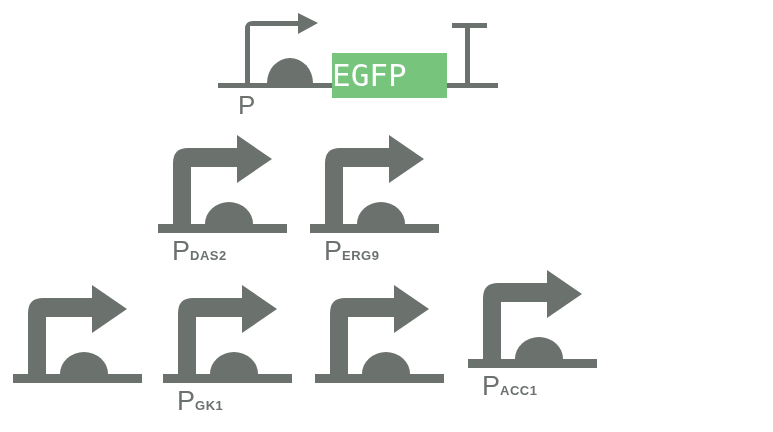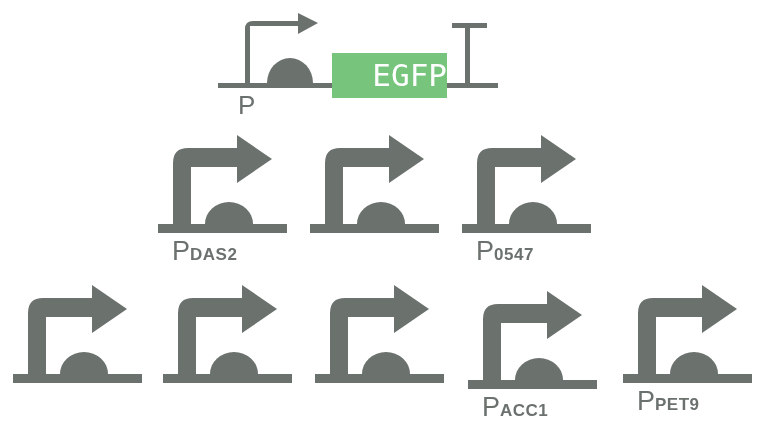--- a/index.html
+++ b/index.html
@@ -12,42 +12,42 @@
     overflow: hidden;
   }
   .ink { fill: var(--ink, #6b716d); }
 
   
   .construct { position: absolute; left: 218px; top: 10px; width: 280px; height: 110px; }
   .construct-svg { position: absolute; left: 0; top: 0; width: 280px; height: 105px; }
   .gene-box {
     position: absolute; left: 114px; top: 43px; width: 115px; height: 45px;
     background: var(--gene_green, #77c57d);
-    display: flex; align-items: center; justify-content: flex-end;
+    display: flex; align-items: center; justify-content: flex-start;
   }
   .gene-box span {
     color: var(--gene_text, #ffffff);
     font-family: "DejaVu Sans Mono", monospace;
     font-size: 31px; line-height: 1; letter-spacing: 0;
   }
   .construct-p {
     position: absolute; left: 20px; top: 82px;
     font-size: 26px; line-height: 1; color: var(--ink, #6b716d);
   }
 
   
   .promoter { position: absolute; width: 129px; }
   .picon { display: block; width: 129px; height: 98px; }
   .plabel {
     margin: 4px 0 0 14px;
     color: var(--ink, #6b716d);
     line-height: 28px; height: 28px; white-space: nowrap;
   }
   .pmain { font-size: 27px; }
-  .psub  { font-size: 17px; font-weight: bold; letter-spacing: 0.5px; }
+  .psub  { font-size: 13px; font-weight: bold; letter-spacing: 0.5px; }
 
   .defs-holder { position: absolute; width: 0; height: 0; overflow: hidden; }
 </style>
 </head>
 <body>
 
 <div class="canvas">
 
   <svg class="defs-holder" aria-hidden="true">
     <defs>
@@ -79,54 +79,44 @@
     <svg class="picon" viewBox="0 0 129 98">
         <use class="ink" href="#promoter-shape"></use>
       </svg>
     <div class="plabel"><span class="pmain">P</span><span class="psub">DAS2</span></div>
   </div>
 
   <div class="promoter" style="left:310px;top:135px">
     <svg class="picon" viewBox="0 0 129 98">
         <use class="ink" href="#promoter-shape"></use>
       </svg>
+    <div class="plabel"><span class="pmain">P</span><span class="psub">ERG9</span></div>
   </div>
 
-  <div class="promoter" style="left:462px;top:135px">
-    <svg class="picon" viewBox="0 0 129 98">
-        <use class="ink" href="#promoter-shape"></use>
-      </svg>
-    <div class="plabel"><span class="pmain">P</span><span class="psub">0547</span></div>
-  </div>
 
   <div class="promoter" style="left:13px;top:285px">
     <svg class="picon" viewBox="0 0 129 98">
         <use class="ink" href="#promoter-shape"></use>
       </svg>
   </div>
 
   <div class="promoter" style="left:163px;top:285px">
     <svg class="picon" viewBox="0 0 129 98">
         <use class="ink" href="#promoter-shape"></use>
       </svg>
+    <div class="plabel"><span class="pmain">P</span><span class="psub">GK1</span></div>
   </div>
 
   <div class="promoter" style="left:315px;top:285px">
     <svg class="picon" viewBox="0 0 129 98">
         <use class="ink" href="#promoter-shape"></use>
       </svg>
   </div>
 
-  <div class="promoter" style="left:468px;top:291px">
+  <div class="promoter" style="left:468px;top:270px">
     <svg class="picon" viewBox="0 0 129 98">
         <use class="ink" href="#promoter-shape"></use>
       </svg>
     <div class="plabel"><span class="pmain">P</span><span class="psub">ACC1</span></div>
   </div>
 
-  <div class="promoter" style="left:623px;top:285px">
-    <svg class="picon" viewBox="0 0 129 98">
-        <use class="ink" href="#promoter-shape"></use>
-      </svg>
-    <div class="plabel"><span class="pmain">P</span><span class="psub">PET9</span></div>
-  </div>
 
 </div>
 
 </body></html>

